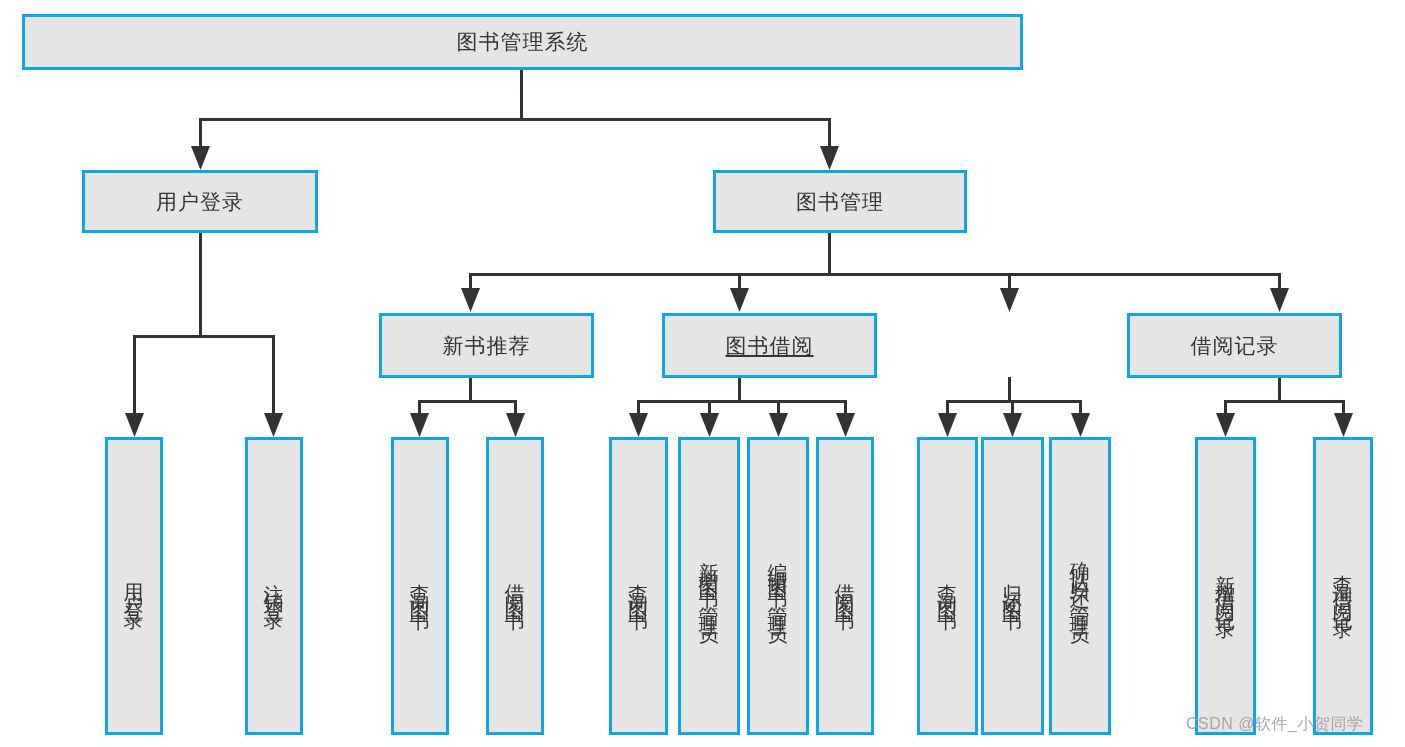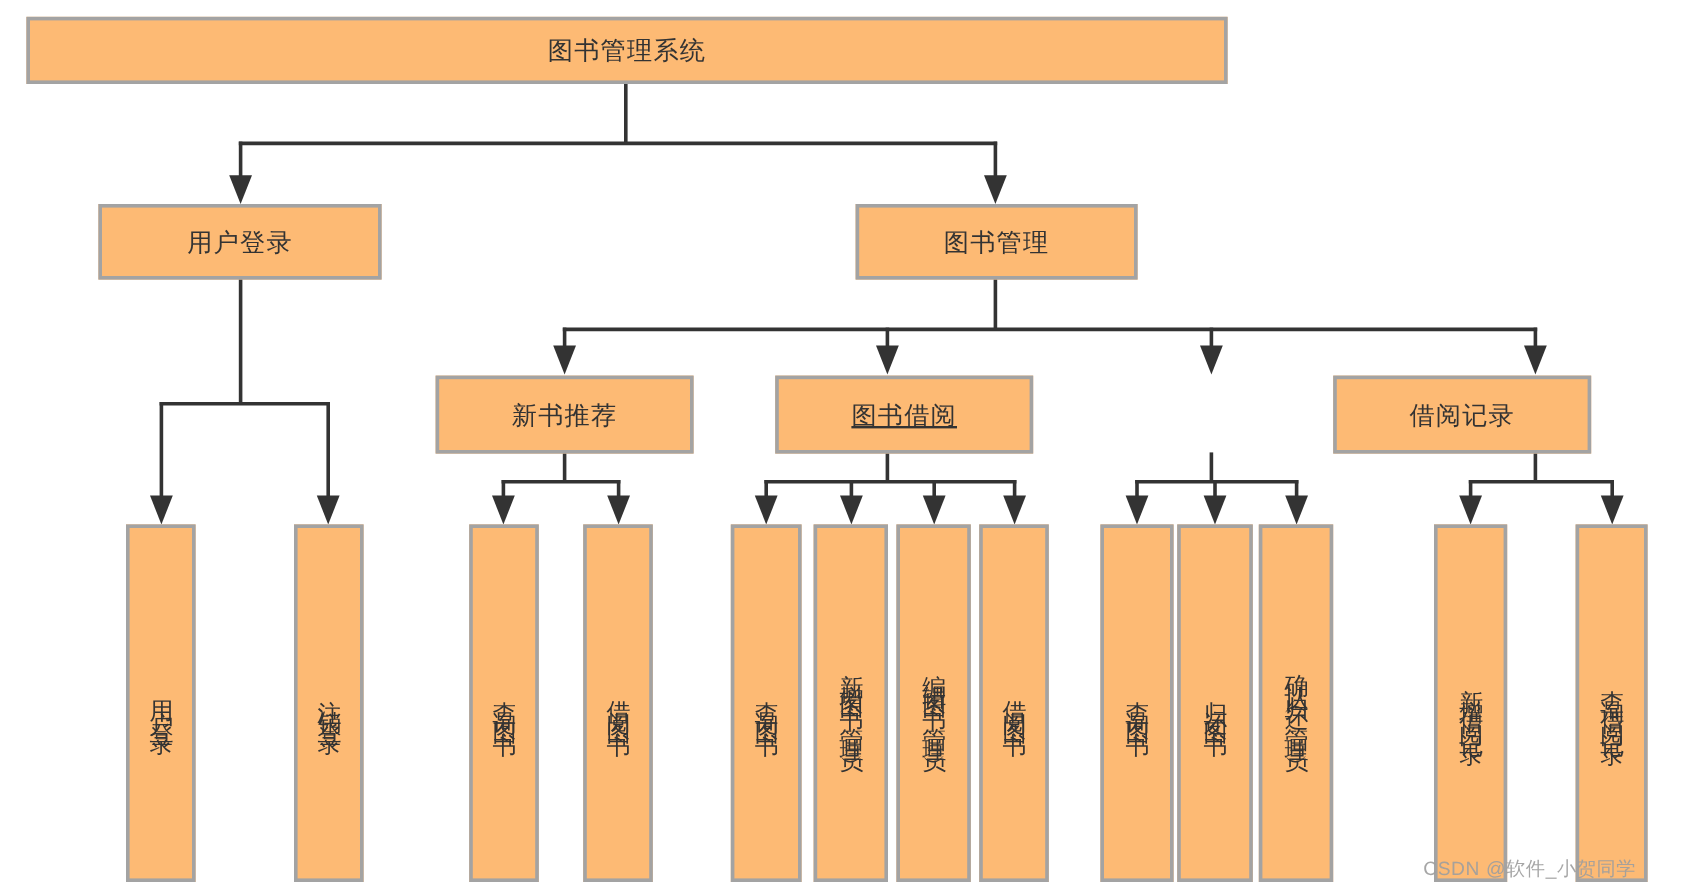--- a/index.html
+++ b/index.html
@@ -7,44 +7,44 @@
     position:relative;
     width:1405px;height:747px;
     background:#ffffff;
     font-family:"Liberation Sans","DejaVu Sans",sans-serif;
     overflow:hidden;
   }
   .wires{position:absolute;left:0;top:0;z-index:1;}
   .box{
     position:absolute;
     box-sizing:border-box;
-    border:3px solid #a3a3a3;
-    background:#fdba74;
+    border:3px solid #0ea5e9;
+    background:#e5e5e5;
     display:flex;align-items:center;justify-content:center;
     color:#333333;
     z-index:2;
     font-size:21px;
     letter-spacing:1px;
     white-space:nowrap;
   }
   .vbox{
     writing-mode:vertical-rl;
     text-orientation:mixed;
     font-size:20px;
     letter-spacing:9px;
     line-height:1;
     white-space:nowrap;
   }
   
   .b-root{left:22px;top:14px;width:1001px;height:56px;}
   
   .b-user{left:82px;top:170px;width:236px;height:63px;}
-  .b-mgmt{left:713px;top:170px;width:235px;height:63px;}
+  .b-mgmt{left:713px;top:170px;width:254px;height:63px;}
   
-  .b-l2{top:313px;height:65px;width:215px;}
+  .b-l2{top:313px;height:65px;width:215px;margin-left:16px;}
   .b-newrec{left:363px;}
   .b-borrow{left:646px;text-decoration:underline;}
   .b-current{left:903px;}
   .b-record{left:1111px;}
   
   .leaf{top:437px;height:298px;}
   .lf-a1{left:105px;width:58px;}
   .lf-a2{left:245px;width:58px;}
   .lf-b1{left:391px;width:58px;}
   .lf-b2{left:486px;width:58px;}

